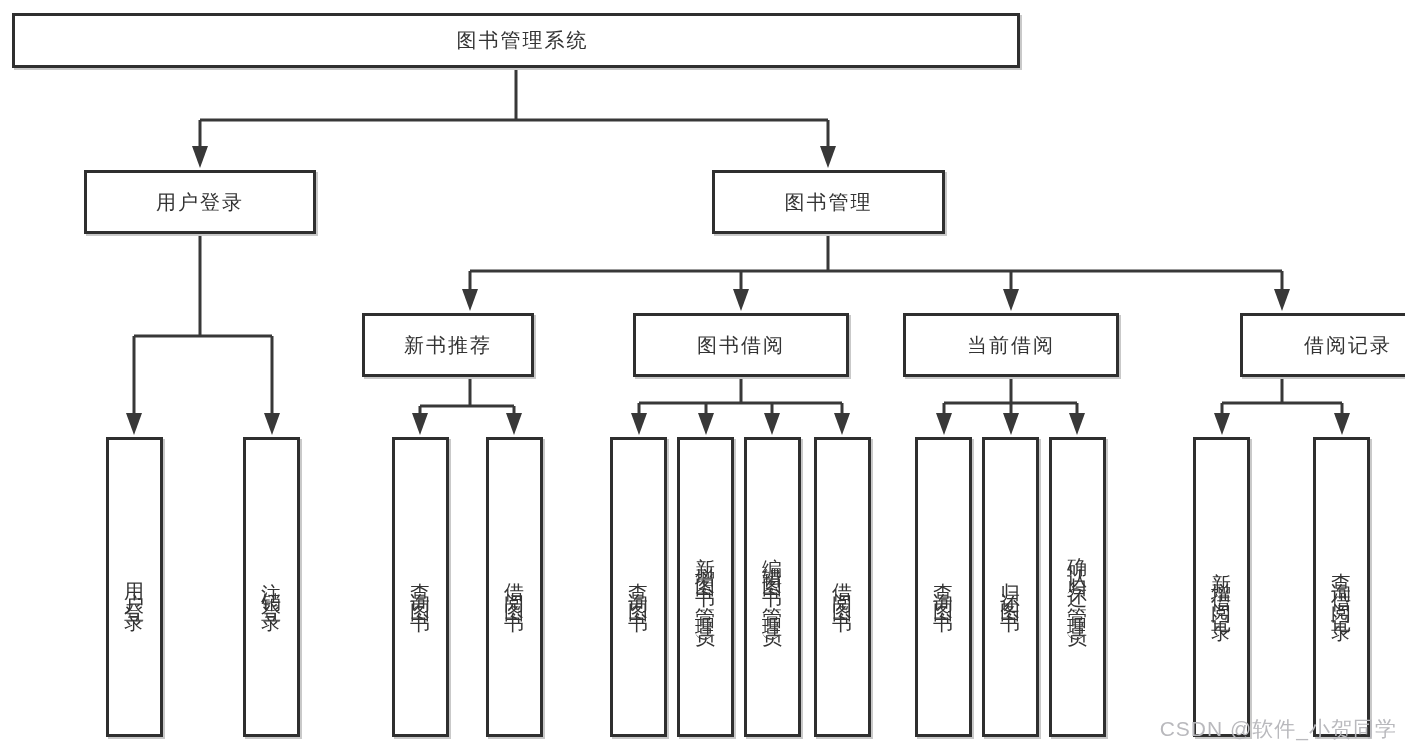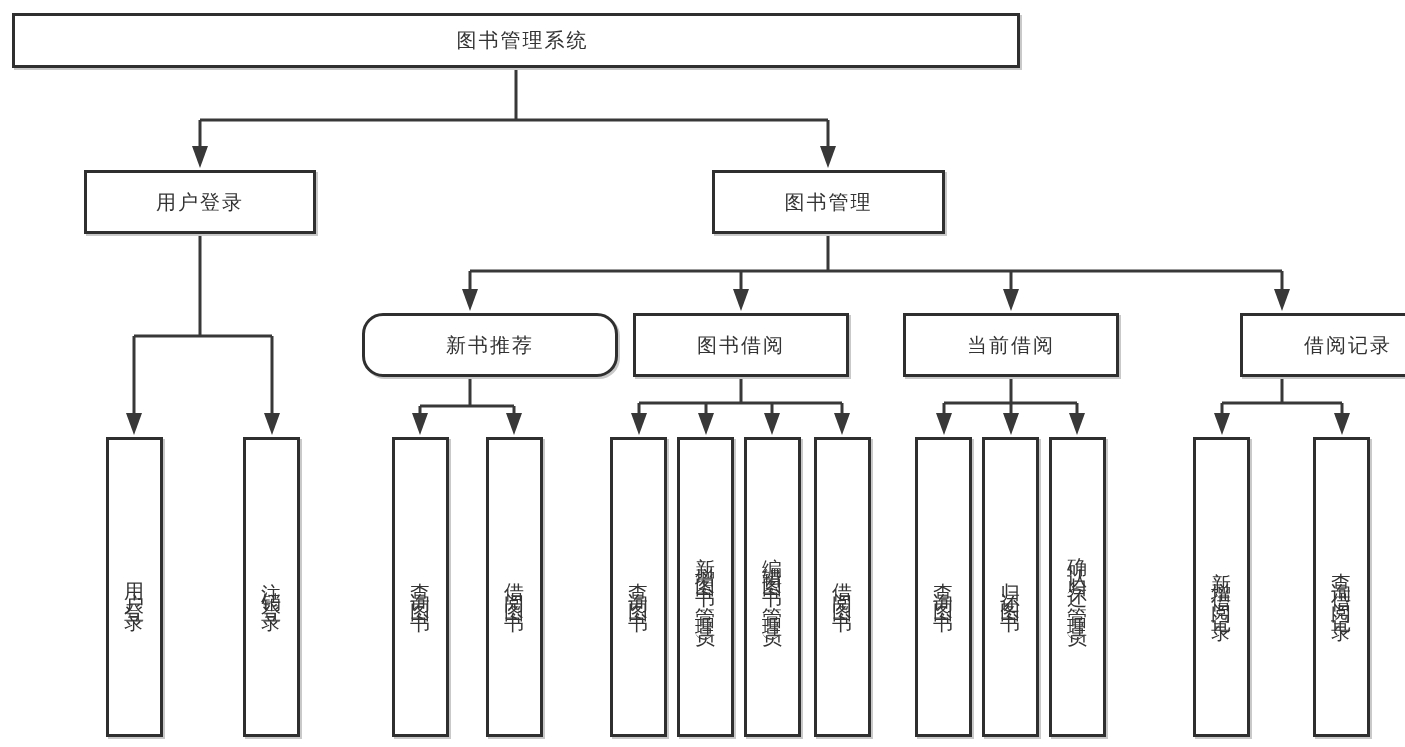--- a/index.html
+++ b/index.html
@@ -51,21 +51,21 @@
     font-size: 21px;
     letter-spacing: 1px;
     color: #b9b9bd;
     z-index: 3;
     white-space: nowrap;
   }
   
   .n-root   { left: 12px;   top: 13px;  width: 1008px; height: 55px; padding-left: 13px; }
   .n-user   { left: 84px;   top: 170px; width: 232px;  height: 64px; }
   .n-mgmt   { left: 712px;  top: 170px; width: 233px;  height: 64px; }
-  .n-g0     { left: 362px;  top: 313px; width: 256px;  height: 64px; border-radius: 21px; }
+  .n-g0     { left: 362px;  top: 313px; width: 172px;  height: 64px; }
   .n-g1     { left: 633px;  top: 313px; width: 216px;  height: 64px; text-align: right; }
   .n-g2     { left: 903px;  top: 313px; width: 216px;  height: 64px; }
   .n-g3     { left: 1240px; top: 313px; width: 216px;  height: 64px; }
   .leaf     { top: 437px; width: 57px; height: 300px; }
   .l-1  { left: 106px; }
   .l-2  { left: 243px; }
   .l-3  { left: 392px; }
   .l-4  { left: 486px; }
   .l-5  { left: 610px; }
   .l-6  { left: 677px; }
@@ -183,14 +183,15 @@
     <span class="v-label">确认归还（管理员）</span>
   </div>
 
   <div class="node leaf l-12">
     <span class="v-label">新增借阅记录</span>
   </div>
   <div class="node leaf l-13">
     <span class="v-label">查询借阅记录</span>
   </div>
 
+  <div class="watermark">CSDN @软件_小贺同学</div>
 
 </div>
 
 </body></html>

